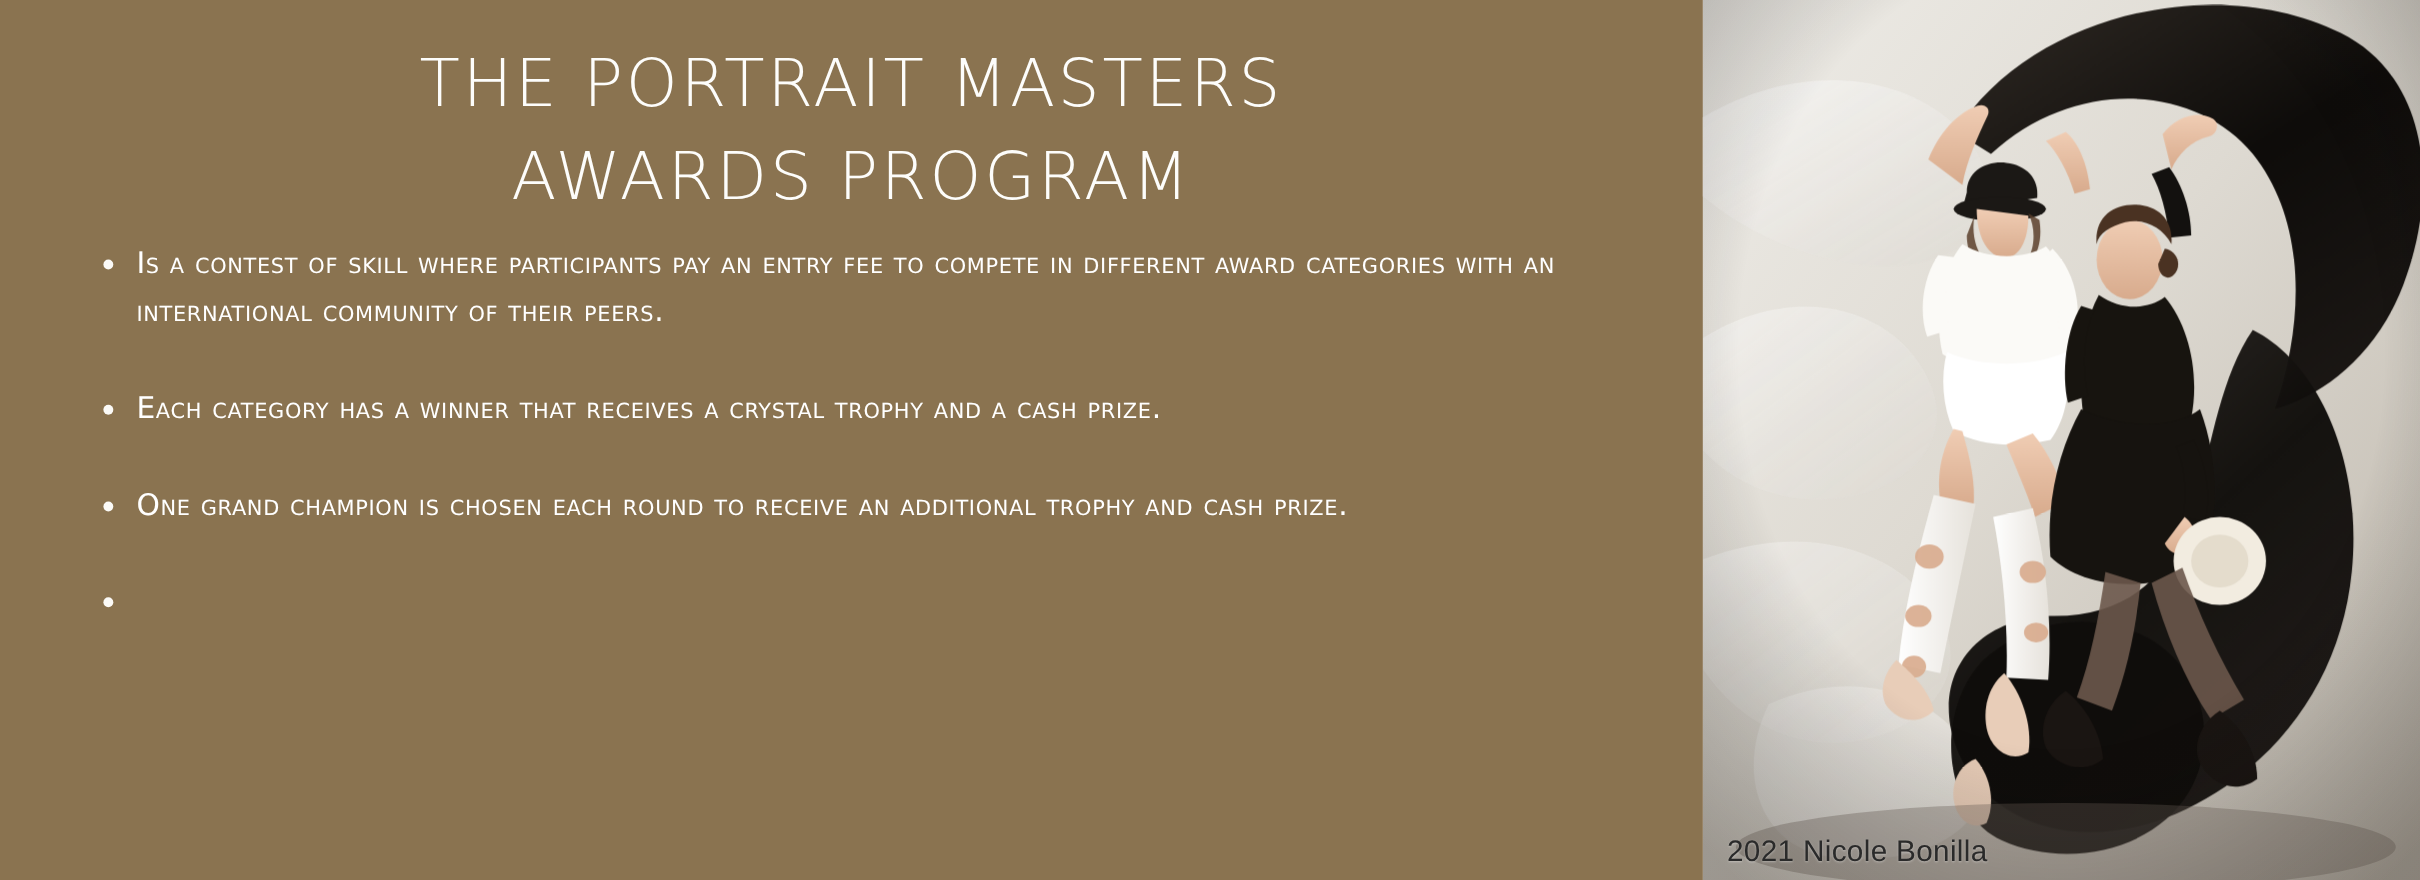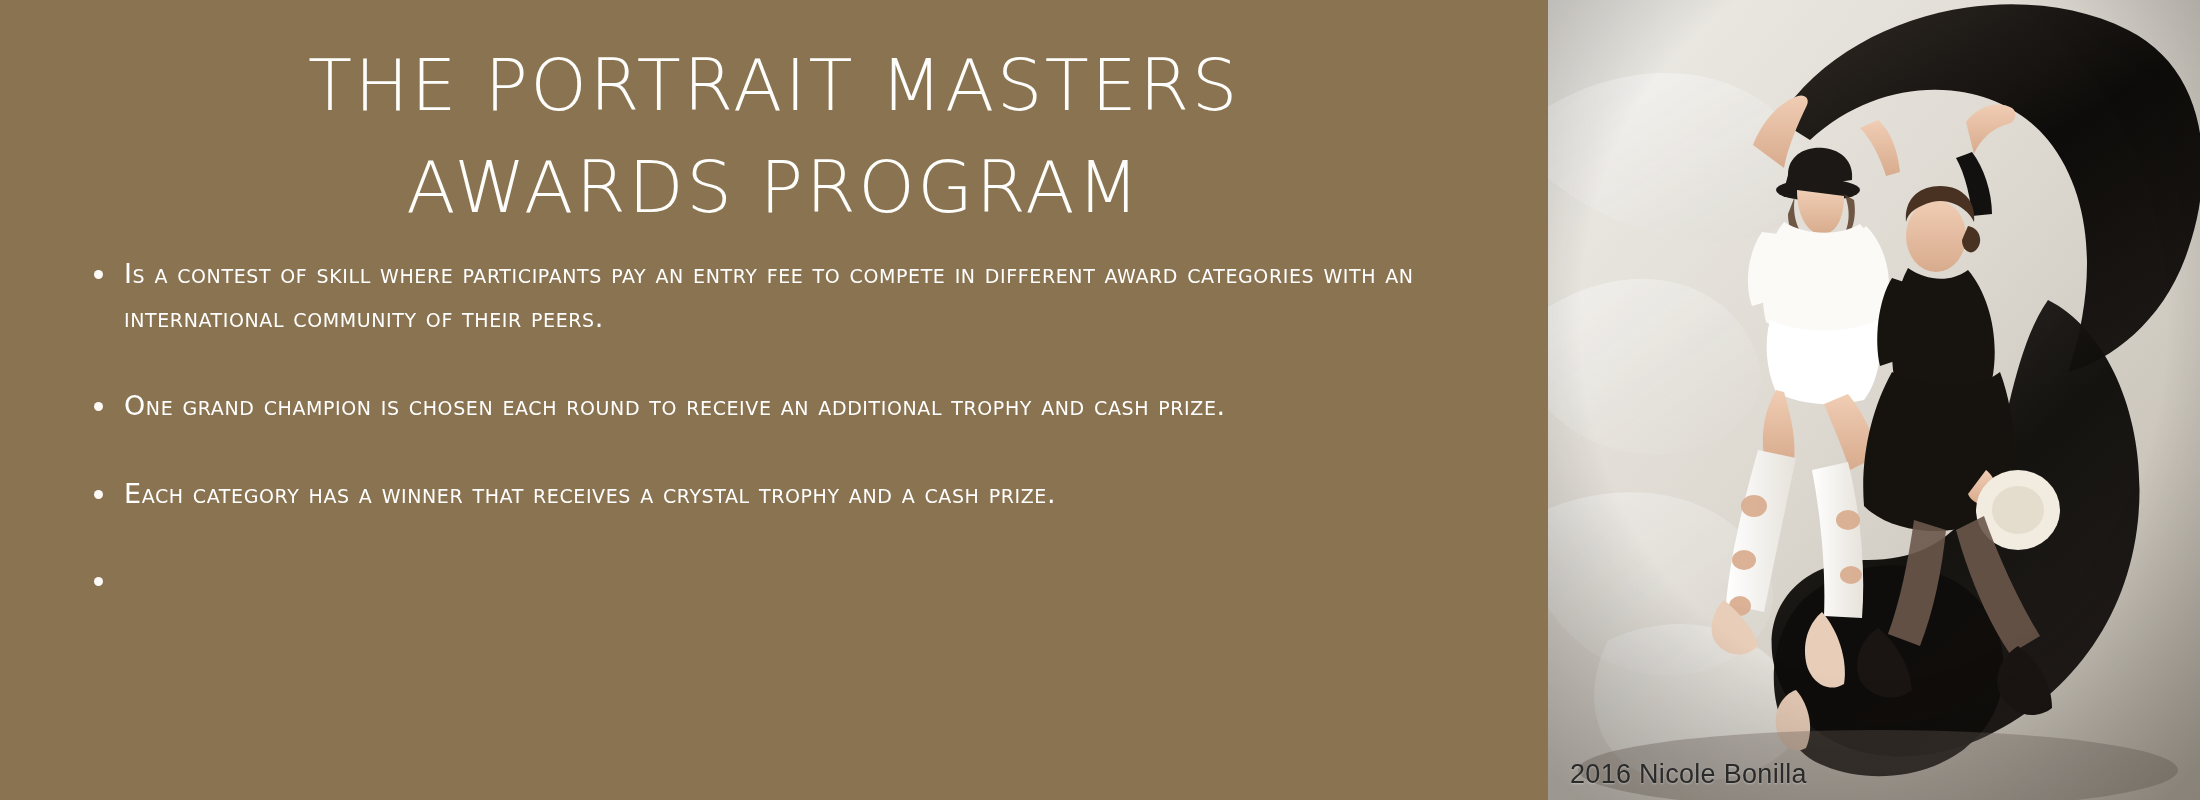--- a/index.html
+++ b/index.html
@@ -31,21 +31,21 @@
     flex: 0 0 auto;
   }
   .title-block {
     padding-top: 34px;
     text-align: center;
     color: #ffffff;
   }
   .title-line {
     font-family: "DejaVu Sans", sans-serif;
     font-weight: 300;
-    font-size: 72px;
+    font-size: 60px;
     letter-spacing: 2.5px;
     line-height: 1.42;
     color: #fdfdfb;
     white-space: nowrap;
   }
   .bullets {
     margin: 14px 0 0 0;
     padding: 0 60px 0 88px;
     list-style: none;
   }
@@ -113,25 +113,25 @@
       <div class="title-line">AWARDS PROGRAM</div>
     </div>
 
     <ul class="bullets">
       <li class="bullet">
         <span class="dot"></span>
         <span class="bullet-text">Is a contest of skill where participants pay an entry fee to compete in different award categories with an international community of their peers.</span>
       </li>
       <li class="bullet">
         <span class="dot"></span>
+        <span class="bullet-text">Each category has a winner that receives a crystal trophy and a cash prize.</span>
+      </li>
+      <li class="bullet">
+        <span class="dot"></span>
         <span class="bullet-text">One Grand Champion is chosen each round to receive an additional trophy and cash prize.</span>
-      </li>
-      <li class="bullet">
-        <span class="dot"></span>
-        <span class="bullet-text">Each category has a winner that receives a crystal trophy and a cash prize.</span>
       </li>
       <li class="bullet">
         <span class="dot"></span>
       </li>
     </ul>
   </div>
 
   <div class="right-panel">
     <div class="photo">
       <svg width="652" height="800" viewBox="0 0 652 800" preserveAspectRatio="xMidYMid slice">
@@ -237,16 +237,16 @@
           <path d="M436,516 C450,556 470,600 492,636 L462,654 C438,618 420,574 408,530 Z" fill="#6b584b" opacity="0.9"></path>
 
           <path d="M330,628 C348,642 362,666 364,690 C348,704 322,698 312,680 C304,660 314,638 330,628 Z" fill="#1a1512"></path>
           <path d="M470,646 C490,660 504,684 504,708 C486,722 462,714 452,694 C444,676 454,656 470,646 Z" fill="#1a1512"></path>
         </g>
 
         <ellipse cx="330" cy="770" rx="300" ry="40" fill="#6d6258" opacity="0.35"></ellipse>
         <rect x="0" y="0" width="652" height="800" fill="url(#vign)"></rect>
       </svg>
     </div>
-    <div class="credit">2016 Nicole Bonilla</div>
+    <div class="credit">2021 Nicole Bonilla</div>
   </div>
 
 </div>
 
 </body></html>

